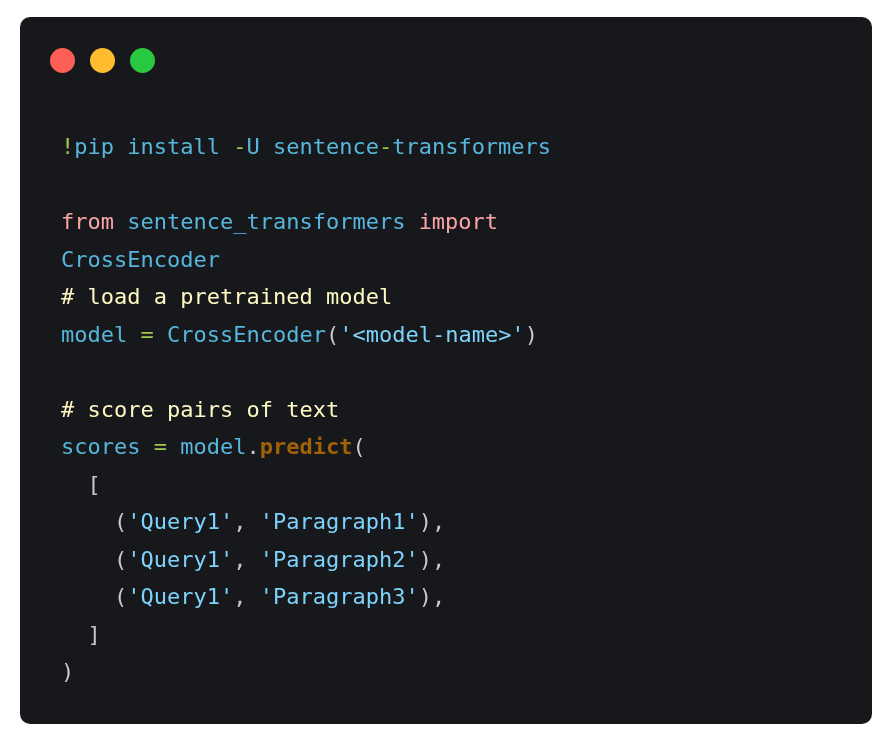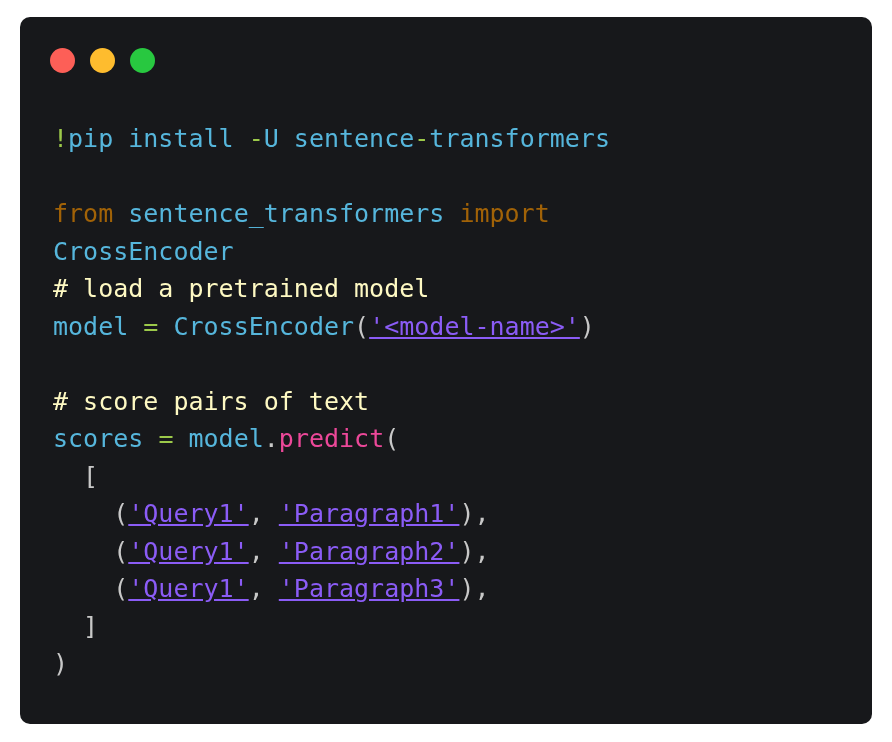--- a/index.html
+++ b/index.html
@@ -4,32 +4,32 @@
   <style>
     html, body { margin: 0; padding: 0; background: #ffffff; }
     body { width: 892px; height: 742px; position: relative; overflow: hidden; }
     .window {
       position: absolute; left: 20px; top: 17px; width: 852px; height: 707px;
       background: #17181b; border-radius: 10px;
     }
     .dots { position: absolute; left: 30px; top: 31px; display: flex; gap: 15px; }
     .dot { width: 25px; height: 25px; border-radius: 50%; }
     .code {
-      position: absolute; left: 33px; top: 103px; margin: 0;
-      font-family: "DejaVu Sans Mono", monospace; font-size: 25px; line-height: 37.5px;
+      position: absolute; left: 33px; top: 103px; margin: 8px;
+      font-family: "DejaVu Sans Mono", monospace; font-size: 22px; line-height: 37.5px;
       color: #d4d4d4; white-space: pre;
     }
     .line { height: 37.5px; }
     .t-default { color: #d4d4d4; }
     .t-ident { color: #56b6dc; }
-    .t-keyword { color: #a16207; }
+    .t-keyword { color: #fca5a5; }
     .t-operator { color: #9cc94a; }
     .t-comment { color: #fef9c3; }
-    .t-method { color: #ec4899; }
-    .t-string { color: #8b5cf6; text-decoration: underline; }
+    .t-method { color: #a16207; font-weight: bold; }
+    .t-string { color: #7dd3fc; }
     .t-punct { color: #c8c8c8; }
   </style>
 </head>
 <body>
 
 <div class="window">
   <div class="dots">
     <div class="dot" id="dot0" style="background: rgb(253, 95, 87);"></div>
     <div class="dot" id="dot1" style="background: rgb(254, 188, 46);"></div>
     <div class="dot" id="dot2" style="background: rgb(40, 200, 64);"></div>

